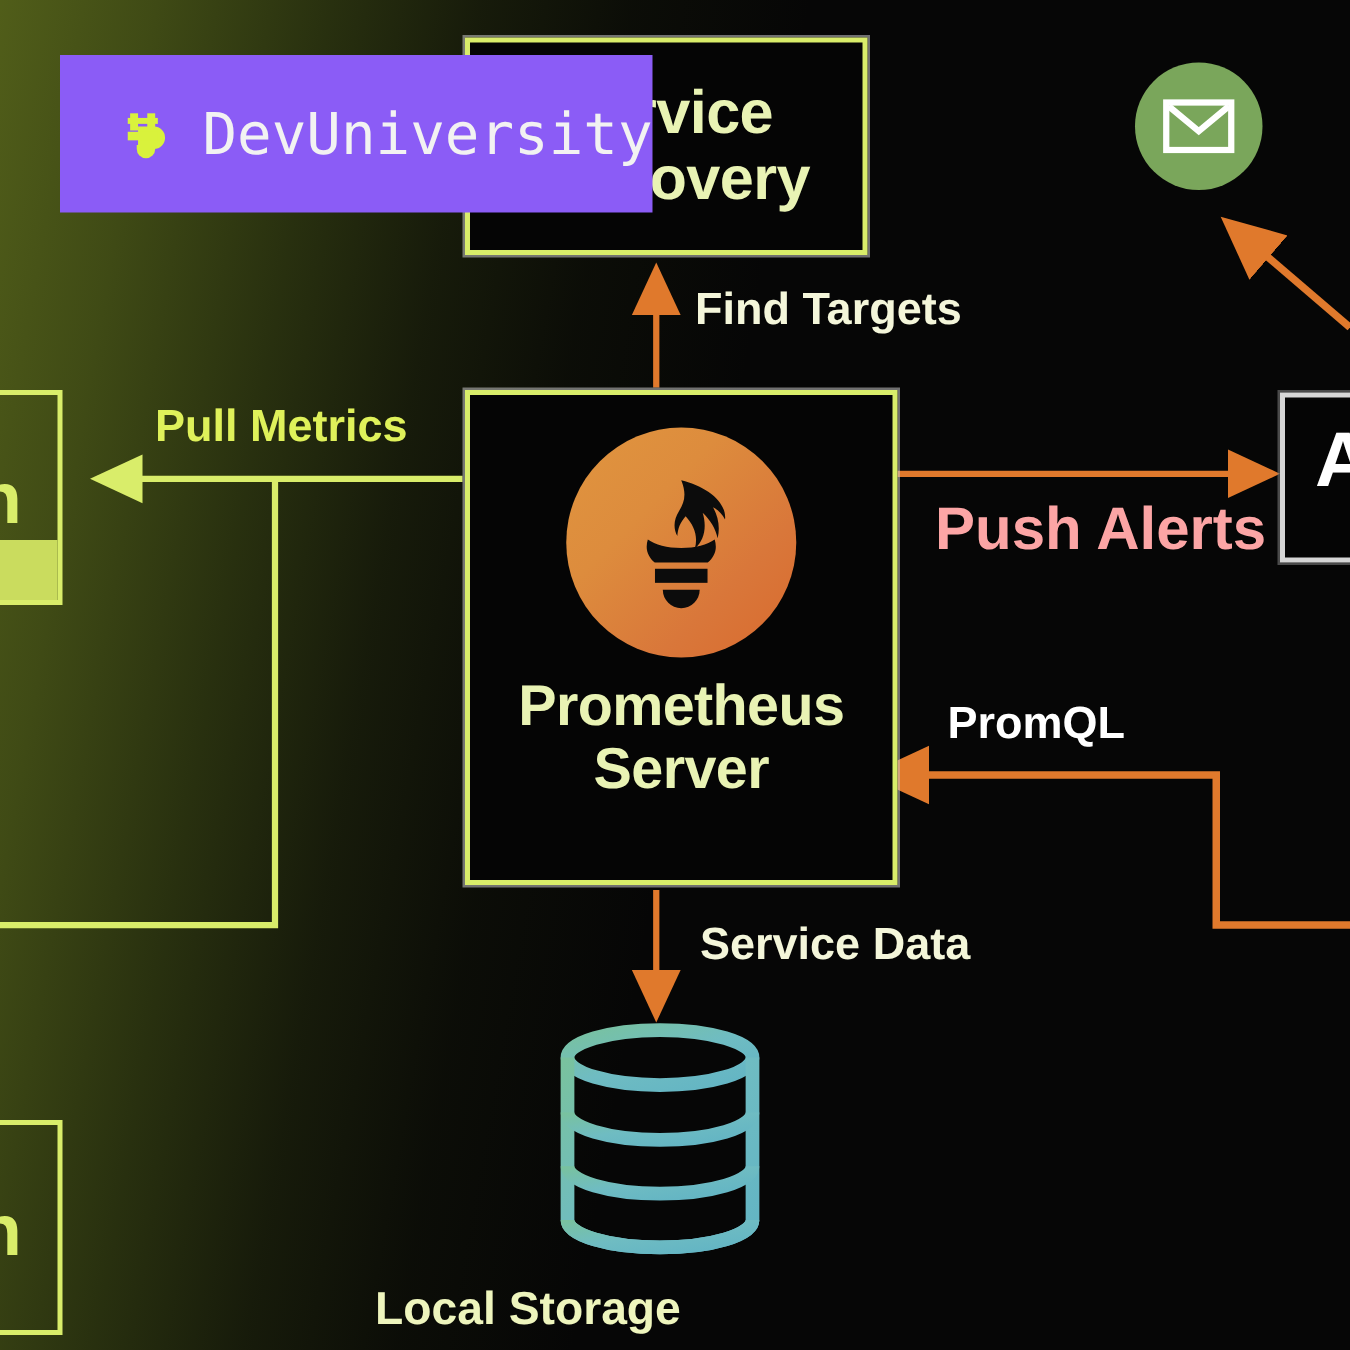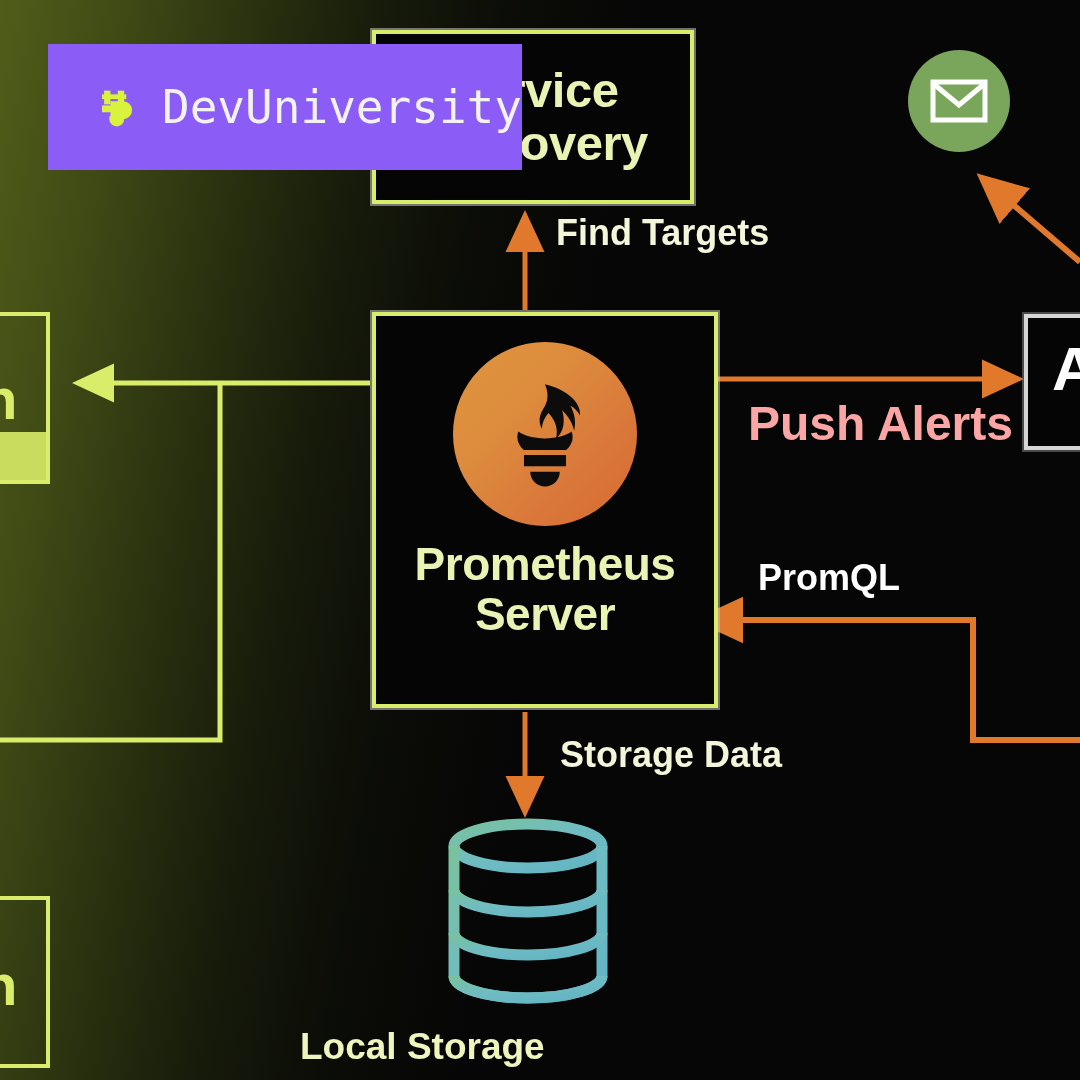--- a/index.html
+++ b/index.html
@@ -72,21 +72,21 @@
   #email-badge{position:absolute;left:908px;top:50px;width:102px;height:102px;border-radius:50%;
     background:#7aa65b;display:flex;align-items:center;justify-content:center;z-index:6;}
 
   
   #local-storage{position:absolute;left:446px;top:818px;width:164px;height:186px;z-index:6;}
   #local-storage-label{position:absolute;left:300px;top:1026px;width:460px;text-align:left;
      color:#eef5bd;font-size:37px;font-weight:bold;z-index:6;}
 
   
   .edge-label{position:absolute;font-weight:bold;z-index:7;white-space:nowrap;}
-  #label-find-targets{left:556px;top:212px;font-size:36px;color:#f4f6da;}
+  #label-find-targets{left:556px;top:226px;font-size:36px;color:#f4f6da;}
   #label-pull-metrics{left:124px;top:320px;font-size:36px;color:#dff15a;}
   #label-push-alerts{left:748px;top:396px;font-size:48px;color:#fca5a5;}
   #label-promql{left:758px;top:557px;font-size:36px;color:#ffffff;}
   #label-stores-data{left:560px;top:734px;font-size:36px;color:#f4f6da;}
 
   
   #edges{position:absolute;left:0;top:0;width:1080px;height:1080px;z-index:5;}
 
   
   #watermark{
@@ -185,23 +185,24 @@
   <div id="local-storage-label">Local Storage</div>
 
   <div class="app-box" id="app1"></div>
   <div class="app-fill" id="app1-fill"></div>
   <div class="app-letter" id="app1-letter">n</div>
 
   <div class="app-box" id="app2"></div>
   <div class="app-letter" id="app2-letter">n</div>
 
   <div class="edge-label" id="label-find-targets">Find Targets</div>
+  <div class="edge-label" id="label-pull-metrics">Pull Metrics</div>
   <div class="edge-label" id="label-push-alerts">Push Alerts</div>
   <div class="edge-label" id="label-promql">PromQL</div>
-  <div class="edge-label" id="label-stores-data">Storage Data</div>
+  <div class="edge-label" id="label-stores-data">Service Data</div>
 
   <div id="green-wash"></div>
 
   <div id="watermark">
     <svg id="watermark-logo" width="72" height="78" viewBox="0 0 72 78" aria-hidden="true">
       <g fill="#d9f23c">
         <rect x="4" y="8" width="12" height="26"></rect>
         <rect x="30" y="8" width="12" height="26"></rect>
         <rect x="0" y="15" width="46" height="9"></rect>
         <path d="M16,28 h24 a18,18 0 0 1 0,0 a17,17 0 0 1 0,34 h-24 z

